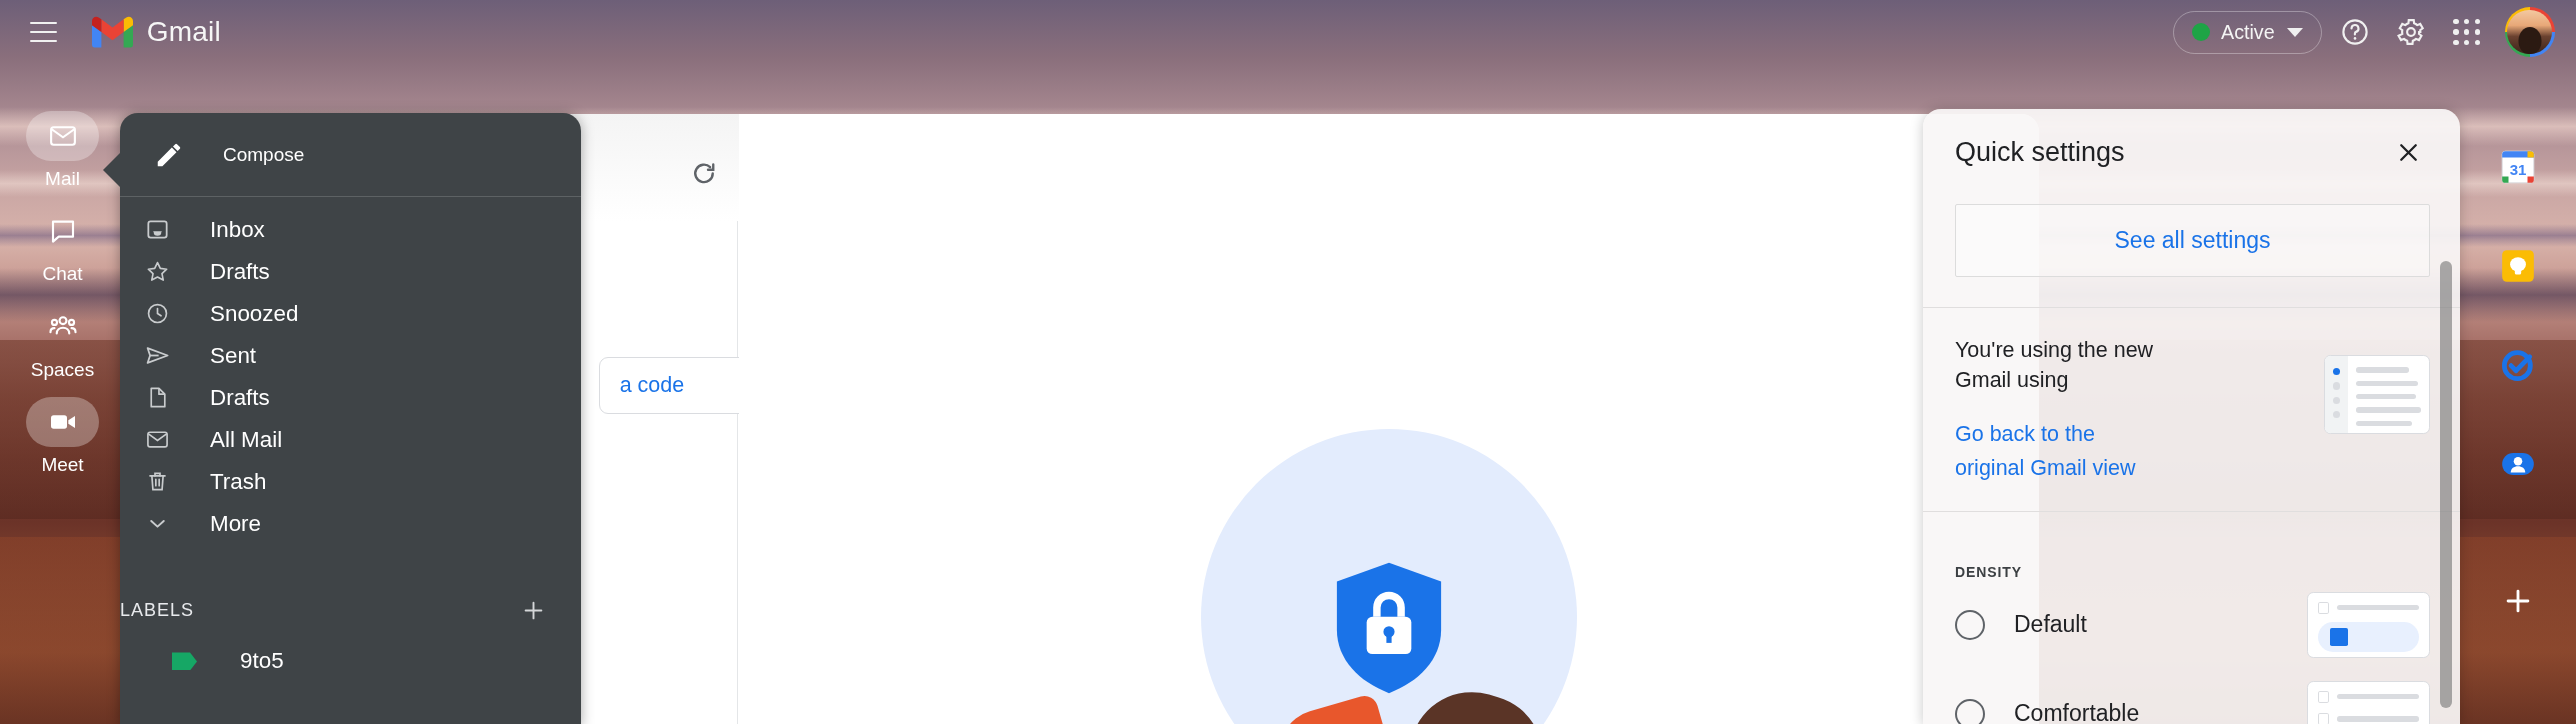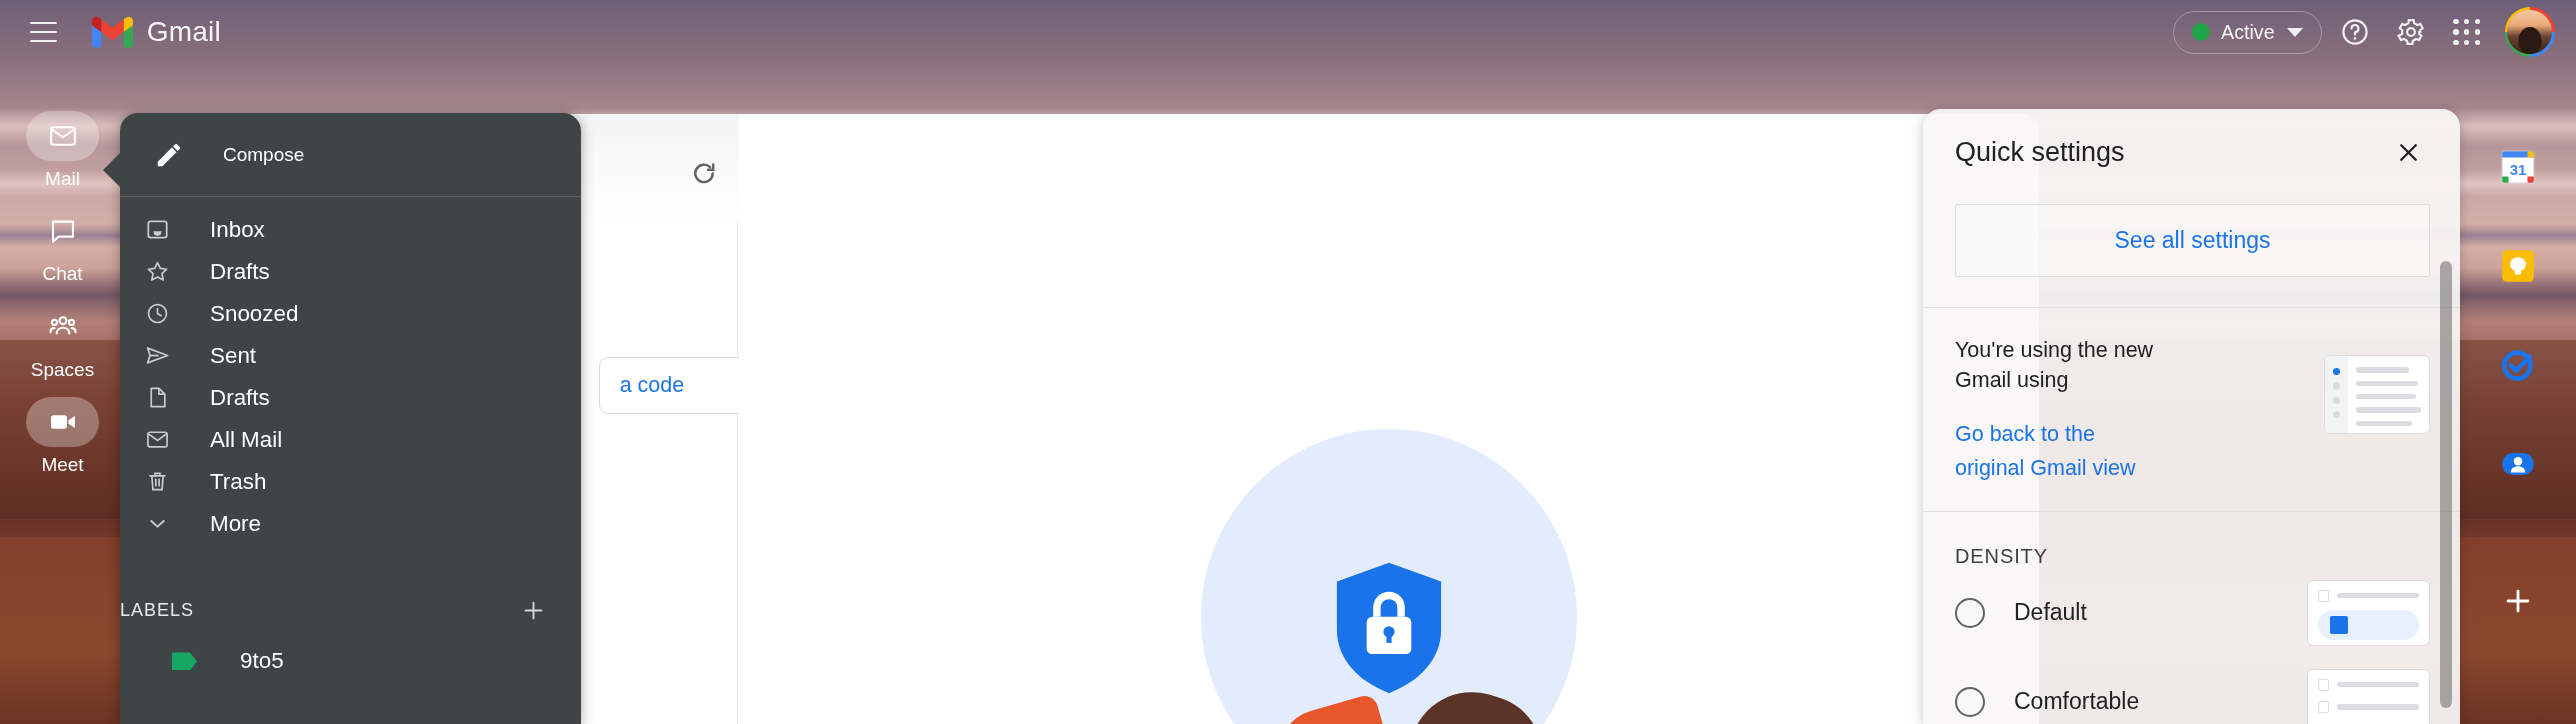--- a/index.html
+++ b/index.html
@@ -197,21 +197,21 @@
   .q-link { font-size: 21.5px; color: #1a73e8; line-height: 1.42; margin-top: 23px; cursor: pointer; }
   .q-thumb {
     width: 106px; height: 79px; border: 0.9px solid #dadce0; border-radius: 6.3px;
     background:#fff; display:flex; overflow:hidden; margin-top: 19.7px; flex:none;
   }
   .q-thumb .sidecol { width: 23px; background:#f1f3f4; display:flex; flex-direction:column; align-items:center; padding-top:12.5px; gap:7.2px; }
   .q-thumb .sidecol i { width:7.2px;height:7.2px;border-radius:50%;background:#dadce0;display:block; }
   .q-thumb .sidecol i.on { background:#1a73e8; }
   .q-thumb .rows { flex:1; padding: 11.6px 8px 0 8px; display:flex; flex-direction:column; gap:8px; }
   .q-thumb .rows i { height:5.4px;border-radius:2.7px;background:#dadce0;display:block; }
-  .density-title { font-size: 20px; color:#3c4043; letter-spacing:0.9px; font-weight:400; padding: 34px 0 0 32px; }
+  .density-title { font-size: 14px; color:#3c4043; letter-spacing:0.9px; font-weight:700; padding: 34px 0 0 32px; margin-top: 19px; }
   .dens-row { display:flex; align-items:center; padding: 0 30px 0 32px; height: 89px; cursor:pointer; }
   .radio { width: 30px; height: 30px; border-radius:50%; border: 2.2px solid #5f6368; flex:none; }
   .dens-lbl { font-size: 23px; color:#202124; margin-left: 29px; }
   .dens-thumb {
     margin-left:auto; width: 123px; height: 66px; border: 0.9px solid #dadce0; border-radius: 6.3px;
     background:#fff; padding: 9px 9.8px; flex:none;
   }
   .dt-line { display:flex; align-items:center; gap: 8px; }
   .dt-box { width: 11.6px; height: 11.6px; border: 1.3px solid #dadce0; border-radius:1.8px; }
   .dt-bar { flex:1; height:5.4px; border-radius:2.7px; background:#dadce0; }

